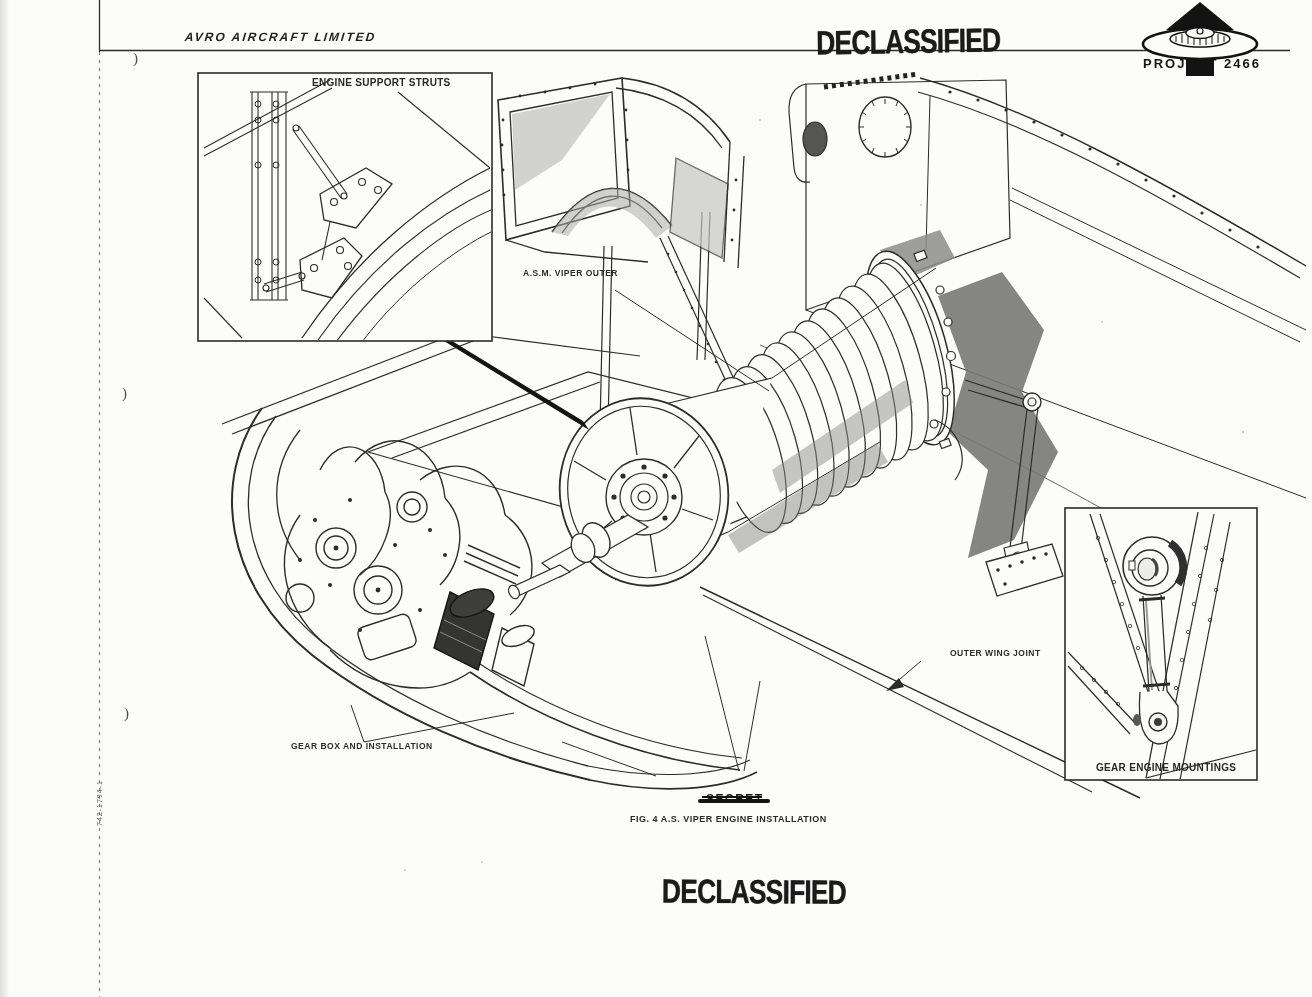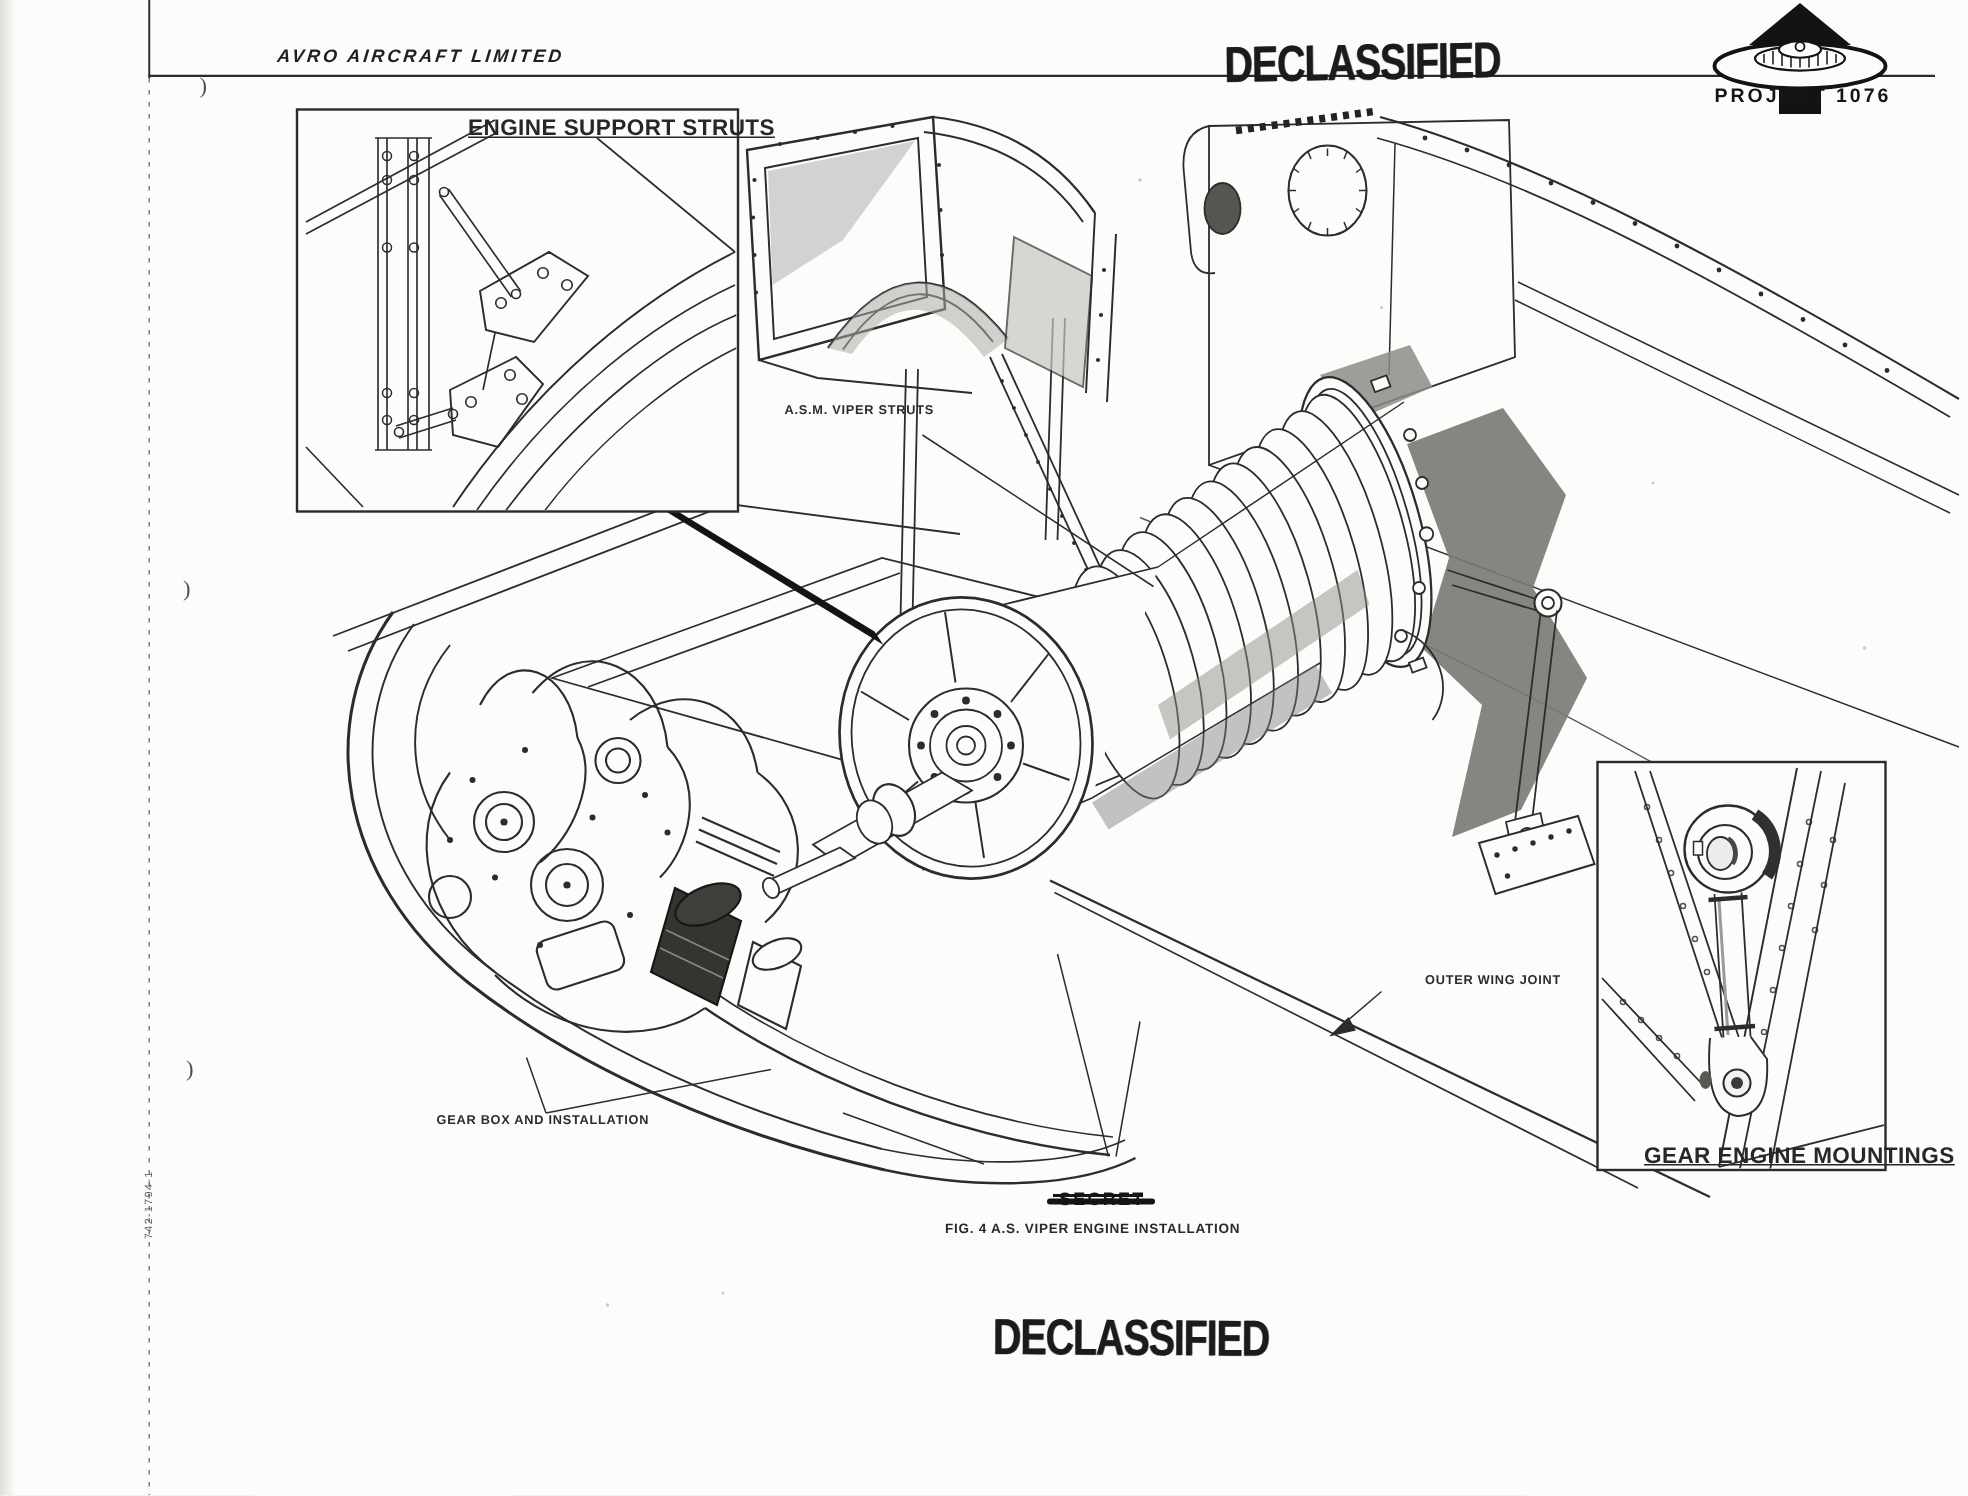--- a/index.html
+++ b/index.html
@@ -11,21 +11,21 @@
   .company{left:185px;top:30px;font-size:12px;font-weight:bold;font-style:italic;
      letter-spacing:2px;color:#1f1f1f;transform:skewX(-6deg);white-space:nowrap;}
   .stamp{font-weight:bold;font-size:33px;letter-spacing:-1px;color:#1b1b1b;
      transform-origin:left top;white-space:nowrap;
      text-shadow:0.6px 0 0 rgba(20,20,20,.55), -0.4px 0.4px 0 rgba(20,20,20,.35);}
   .stamp-top{left:816px;top:24px;transform:scale(.8,1.02) rotate(-0.8deg);}
   .stamp-bottom{left:662px;top:872px;transform:scale(.8,1.02) rotate(.3deg);}
   .badge-label{left:1143px;top:56px;font-size:13px;font-weight:bold;letter-spacing:2px;
      color:#151515;white-space:nowrap;}
   .callout{font-size:8.5px;font-weight:bold;letter-spacing:.5px;color:#2c2c2c;white-space:nowrap;}
-  .inset-title{font-size:15px;font-weight:bold;letter-spacing:.3px;color:#272727;white-space:nowrap;text-decoration:underline;}
+  .inset-title{font-size:10px;font-weight:bold;letter-spacing:.3px;color:#272727;white-space:nowrap;}
   .caption{left:630px;top:814px;font-size:9px;font-weight:bold;letter-spacing:.5px;
      color:#2a2a2a;white-space:nowrap;}
   .secret{left:706px;top:792px;font-size:12px;font-weight:bold;letter-spacing:1.5px;color:#161616;}
   .secret-bar{left:698px;top:799px;width:72px;height:4px;background:#141414;border-radius:2px;}
   .secret-bar2{left:702px;top:796px;width:60px;height:2px;background:#141414;}
   .drawing-no{left:96px;top:826px;transform:rotate(-90deg);transform-origin:0 0;
      font-size:7px;letter-spacing:1px;color:#555;white-space:nowrap;}
   .mmark{font-size:15px;color:#4d4d4d;font-family:"Liberation Serif",serif;}
 </style>
 </head>
@@ -442,25 +442,25 @@
         <circle cx="1158" cy="722" r="4" fill="#3a3a3a" stroke="none"></circle>
         <ellipse cx="1137" cy="720" rx="4" ry="6" fill="#585855" stroke="none"></ellipse>
       </g>
     </g>
   </svg>
 
   <div class="abs company">AVRO AIRCRAFT LIMITED</div>
 
   <div class="abs stamp stamp-top">DECLASSIFIED</div>
 
-  <div class="abs badge-label">PROJECT 1076</div>
+  <div class="abs badge-label">PROJECT 2466</div>
 
   <div class="abs inset-title" style="left:312px;top:77px">ENGINE SUPPORT STRUTS</div>
 
-  <div class="abs callout" style="left:523px;top:268px">A.S.M. VIPER STRUTS</div>
+  <div class="abs callout" style="left:523px;top:268px">A.S.M. VIPER OUTER</div>
 
   <div class="abs callout" style="left:950px;top:648px">OUTER WING JOINT</div>
 
   <div class="abs callout" style="left:291px;top:741px">GEAR BOX AND INSTALLATION</div>
 
   <div class="abs caption">FIG. 4  A.S. VIPER ENGINE INSTALLATION</div>
 
   <div class="abs secret">SECRET</div>
   <div class="abs secret-bar"></div>
   <div class="abs secret-bar2"></div>

